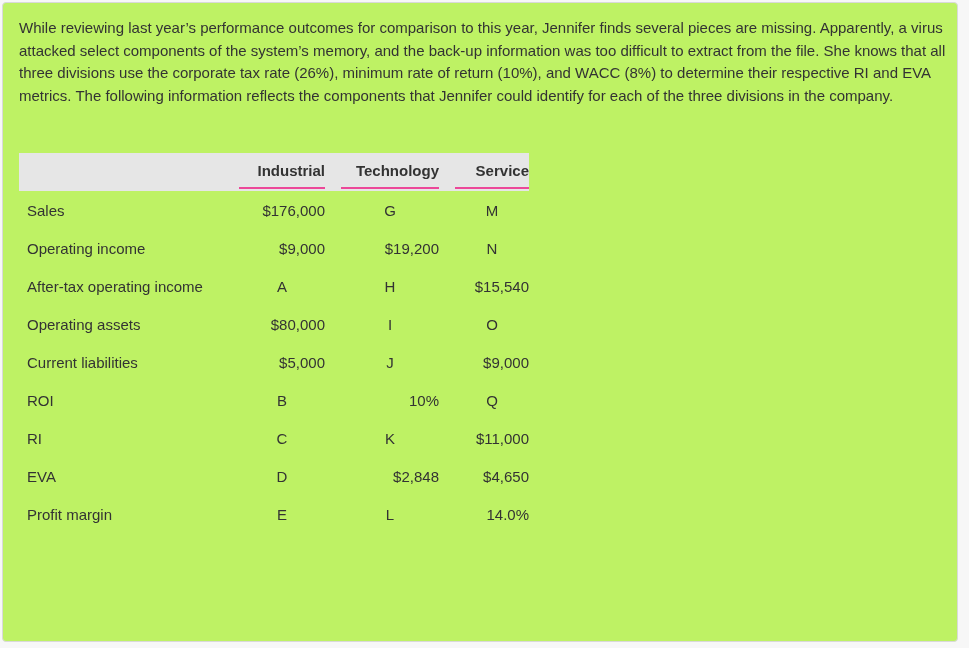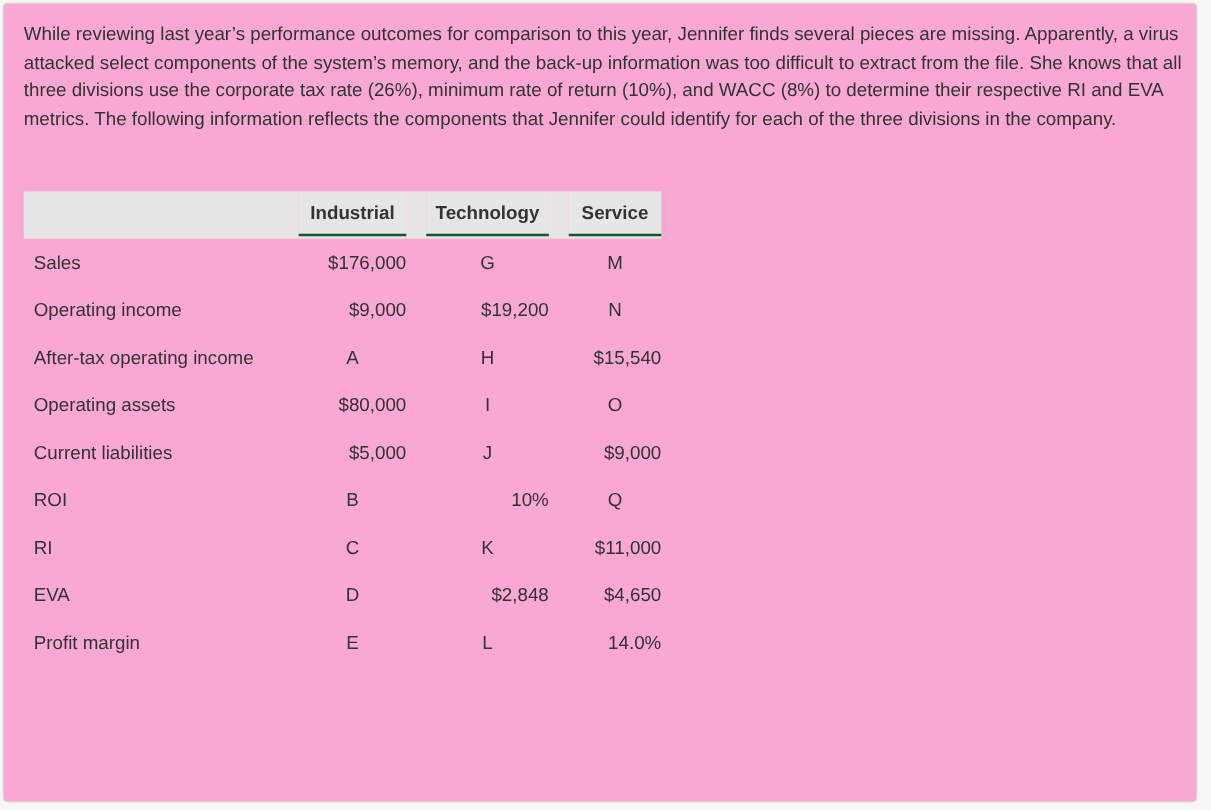--- a/index.html
+++ b/index.html
@@ -1,31 +1,31 @@
 <!DOCTYPE html>
 <html><head>
 <meta charset="utf-8">
 <style>
   html, body { margin: 0; padding: 0; background: #f7f7f7; }
   body { width: 969px; height: 648px; position: relative; font-family: "Liberation Sans", "DejaVu Sans", sans-serif; color: #333; }
   .card {
     position: absolute; left: 2px; top: 2px; width: 956px; height: 640px;
-    background: #f9a8d4; border: 1px solid #d9d9d9; border-radius: 4px; box-sizing: border-box;
+    background: #bef264; border: 1px solid #d9d9d9; border-radius: 4px; box-sizing: border-box;
   }
   .intro {
     position: absolute; left: 16px; top: 14px; width: 930px;
     font-size: 15px; line-height: 22.5px; color: #333; margin: 0;
   }
   table {
     position: absolute; left: 16px; top: 150px; border-collapse: collapse;
     font-size: 15px; color: #333;
   }
   thead tr { background: #e6e6e6; }
   th { font-weight: bold; height: 38px; padding: 0; vertical-align: middle; }
-  th .hdr { display: block; border-bottom: 2px solid #14532d; padding: 7px 0 8px 0; text-align: center; }
+  th .hdr { display: block; border-bottom: 2px solid #ec4899; padding: 7px 0 8px 0; text-align: right; }
   th.blank { width: 220px; }
   th.c1 { width: 86px; padding-right: 0; }
   th.gap { width: 16px; }
   th.c2 { width: 98px; }
   th.c3 { width: 74px; }
   td { height: 38px; padding: 0; vertical-align: middle; }
   td.label { padding-left: 8px; }
   td.v { text-align: right; }
   td.v.letter { text-align: center; }
 </style>

